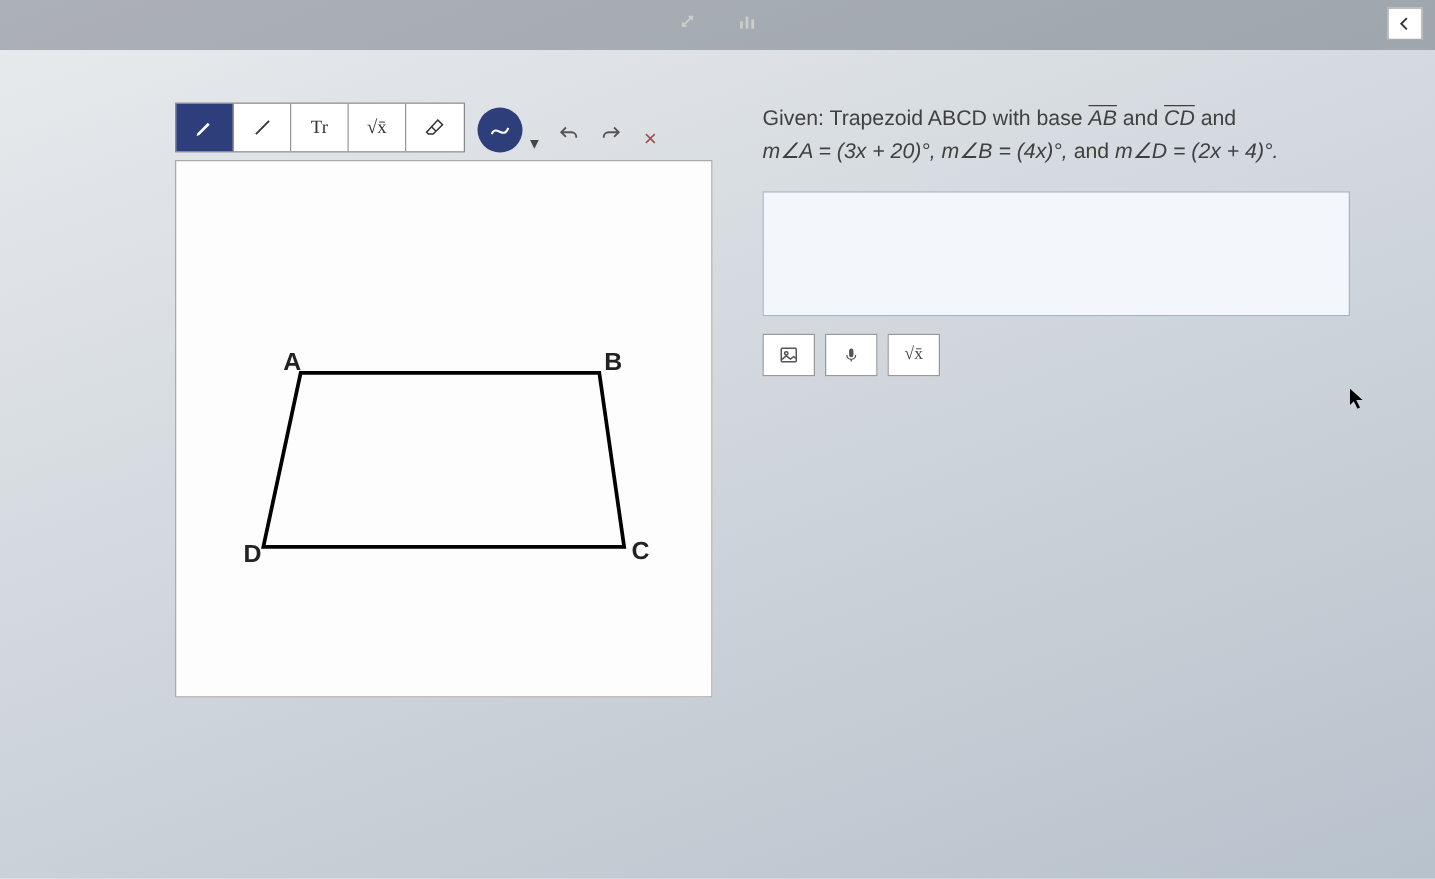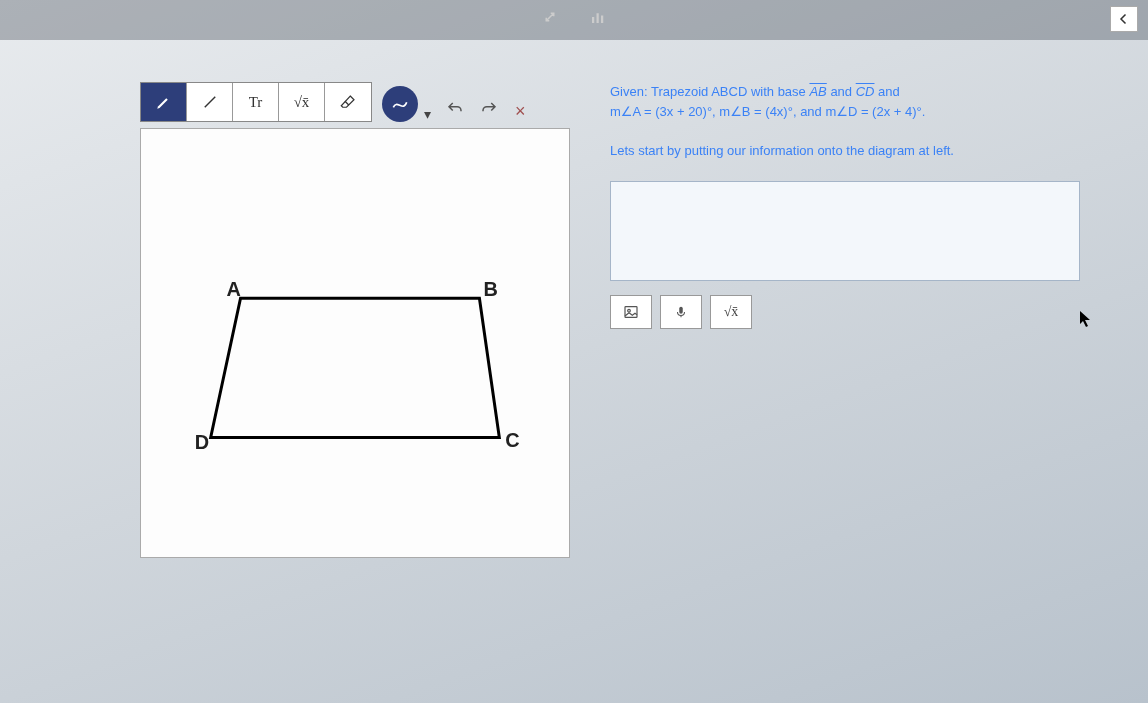--- a/index.html
+++ b/index.html
@@ -118,27 +118,27 @@
 .canvas {
   width: 430px;
   height: 430px;
   background: #fdfdfd;
   border: 1px solid #aaa;
   position: relative;
 }
 .canvas svg { width: 100%; height: 100%; }
 
 .problem-text {
-  color: #3b82f6;
-  font-size: 13px;
+  color: #404040;
+  font-size: 17px;
   line-height: 1.5;
 }
 .problem-text p { margin-bottom: 20px; }
 .overline { text-decoration: overline; font-style: italic; }
-.mi { }
+.mi { font-style: italic; }
 
 .answer-box {
   width: 470px;
   height: 100px;
   background: #f3f7fb;
   border: 1px solid #a5b5c8;
   margin-top: 8px;
   padding: 8px;
   color: #333;
   font-size: 15px;
@@ -247,21 +247,20 @@
       </svg>
     </div>
   </div>
 
   <div class="right-col">
     <div class="problem-text">
       <p>
         <span>Given: Trapezoid ABCD with base </span><span class="overline">AB</span><span> and </span><span class="overline">CD</span><span> and </span><br>
         <span class="mi">m∠A = (3x + 20)°, </span><span class="mi">m∠B = (4x)°, </span><span>and </span><span class="mi">m∠D = (2x + 4)°.</span><br>
       </p>
-      <p>Lets start by putting our information onto the diagram at left.</p>
     </div>
 
     <div class="answer-box"></div>
 
     <div class="answer-tools">
       <div class="answer-tool">
         <svg width="18" height="16" viewBox="0 0 24 24" fill="none" stroke="#555" stroke-width="1.8">
             <rect x="3" y="4" width="18" height="16" rx="1"></rect>
             <circle cx="9" cy="10" r="2"></circle>
             <path d="M3 18l6-5 5 4 4-3 3 2"></path>

